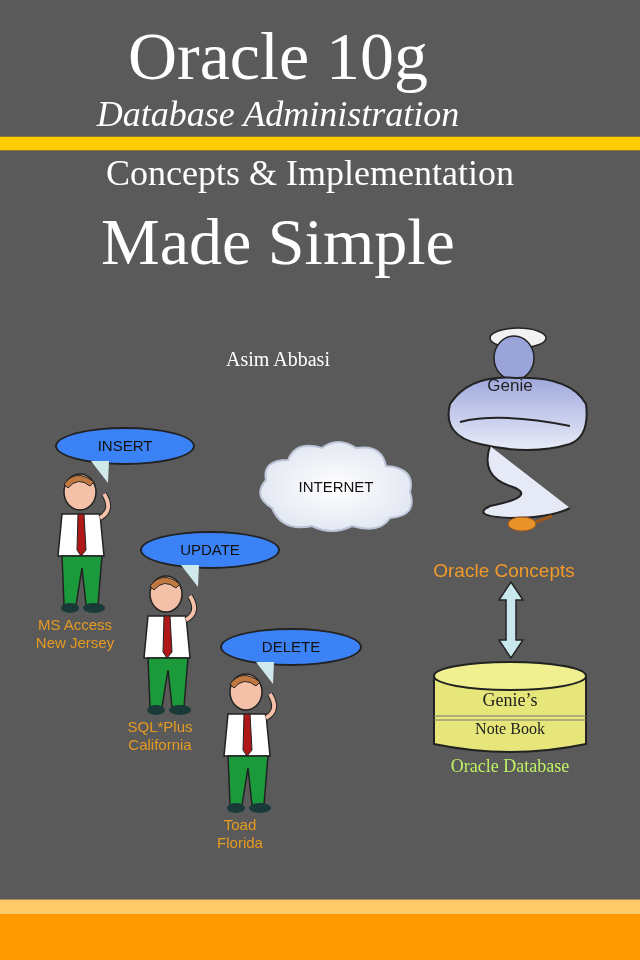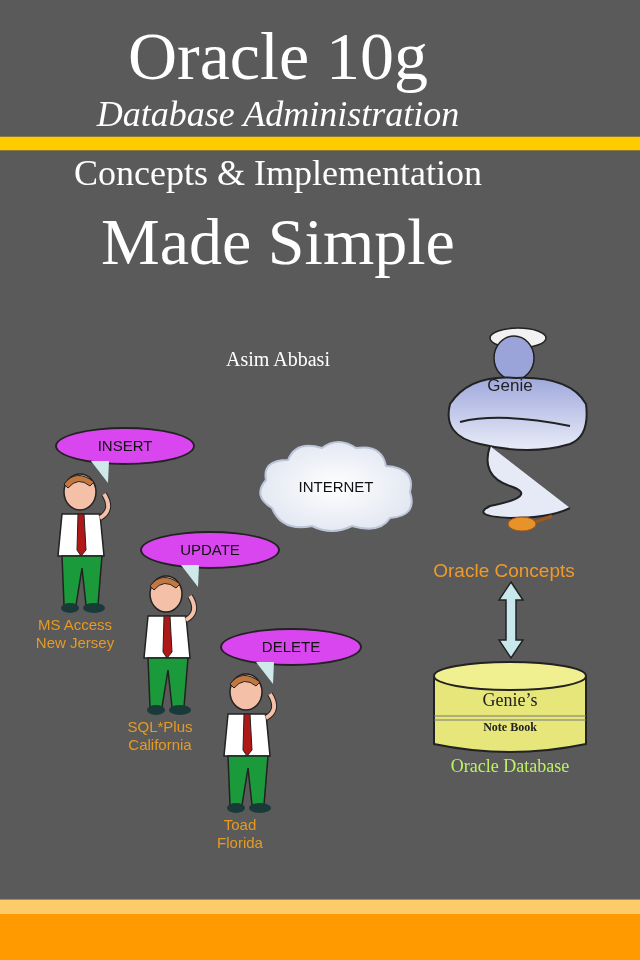--- a/index.html
+++ b/index.html
@@ -2,24 +2,24 @@
 <html><head>
 <meta charset="utf-8">
 <style>
   html,body{margin:0;padding:0;}
   body{width:640px;height:960px;background:#5a5a5a;position:relative;overflow:hidden;font-family:"Liberation Sans",sans-serif;}
   .abs{position:absolute;}
   .serif{font-family:"Liberation Serif","DejaVu Serif",serif;color:#fff;text-align:center;width:556px;left:0;}
   #t1{top:18px;font-size:68px;line-height:76px;}
   #t2{top:94px;font-size:36px;line-height:40px;font-style:italic;}
   #rule{top:136px;left:0;width:640px;height:13px;background:#ffcc00;border-top:1px solid #8a7a3a;border-bottom:1px solid #8a7a3a;}
-  #t3{top:152px;font-size:36px;line-height:42px;}
+  #t3{top:152px;font-size:36px;line-height:42px;padding-left:32px;}
   #t4{top:204px;font-size:66px;line-height:76px;}
   #author{top:326px;font-size:20px;line-height:26px;margin-top:20px;}
-  .bubble{background:#d946ef;border:2px solid #222;border-radius:50%;color:#111;font-size:15px;text-align:center;}
+  .bubble{background:#3b82f6;border:2px solid #222;border-radius:50%;color:#111;font-size:15px;text-align:center;}
   .tail{width:0;height:0;border-left:9px solid transparent;border-right:9px solid transparent;border-top:22px solid #cfe9ea;}
   .orange{color:#e69a22;font-size:15px;line-height:18px;text-align:center;}
   .label-orange{color:#f09a2a;}
   #bottom1{top:899px;left:0;width:640px;height:14px;background:#fecb6a;border-top:1px solid #a88a50;}
   #bottom2{top:914px;left:0;width:640px;height:46px;background:#ff9a00;}
 </style>
 </head>
 <body>
 
 <div class="abs serif" id="t1">Oracle 10g</div>
@@ -123,18 +123,18 @@
   <path d="M15 2 L27 20 L20 20 L20 60 L27 60 L15 78 L3 60 L10 60 L10 20 L3 20 Z" fill="#c8e8ee" stroke="#222" stroke-width="1.5"></path>
 </svg>
 
 <svg class="abs" style="left:432px;top:660px;" width="156" height="100">
   <path d="M2 16 L2 84 Q78 100 154 84 L154 16" fill="#e6e67a" stroke="#222" stroke-width="2"></path>
   <ellipse cx="78" cy="16" rx="76" ry="14" fill="#f0f090" stroke="#222" stroke-width="2"></ellipse>
   <line x1="2" y1="56" x2="154" y2="56" stroke="#777" stroke-width="1"></line>
   <line x1="2" y1="60" x2="154" y2="60" stroke="#777" stroke-width="1"></line>
 </svg>
 <div class="abs" style="left:432px;top:690px;width:156px;text-align:center;font-family:'Liberation Serif',serif;font-size:18px;color:#222;">Genie’s</div>
-<div class="abs" style="left:432px;top:720px;width:156px;text-align:center;font-family:'Liberation Serif',serif;font-size:12px;color:#222;font-weight:bold;">Note Book</div>
+<div class="abs" style="left:432px;top:720px;width:156px;text-align:center;font-family:'Liberation Serif',serif;font-size:16px;color:#222;">Note Book</div>
 
 <div class="abs" style="left:420px;top:756px;width:180px;text-align:center;font-family:'Liberation Serif',serif;font-size:18px;color:#bef264;">Oracle Database</div>
 
 <div class="abs" id="bottom1"></div>
 <div class="abs" id="bottom2"></div>
 
 </body></html>

